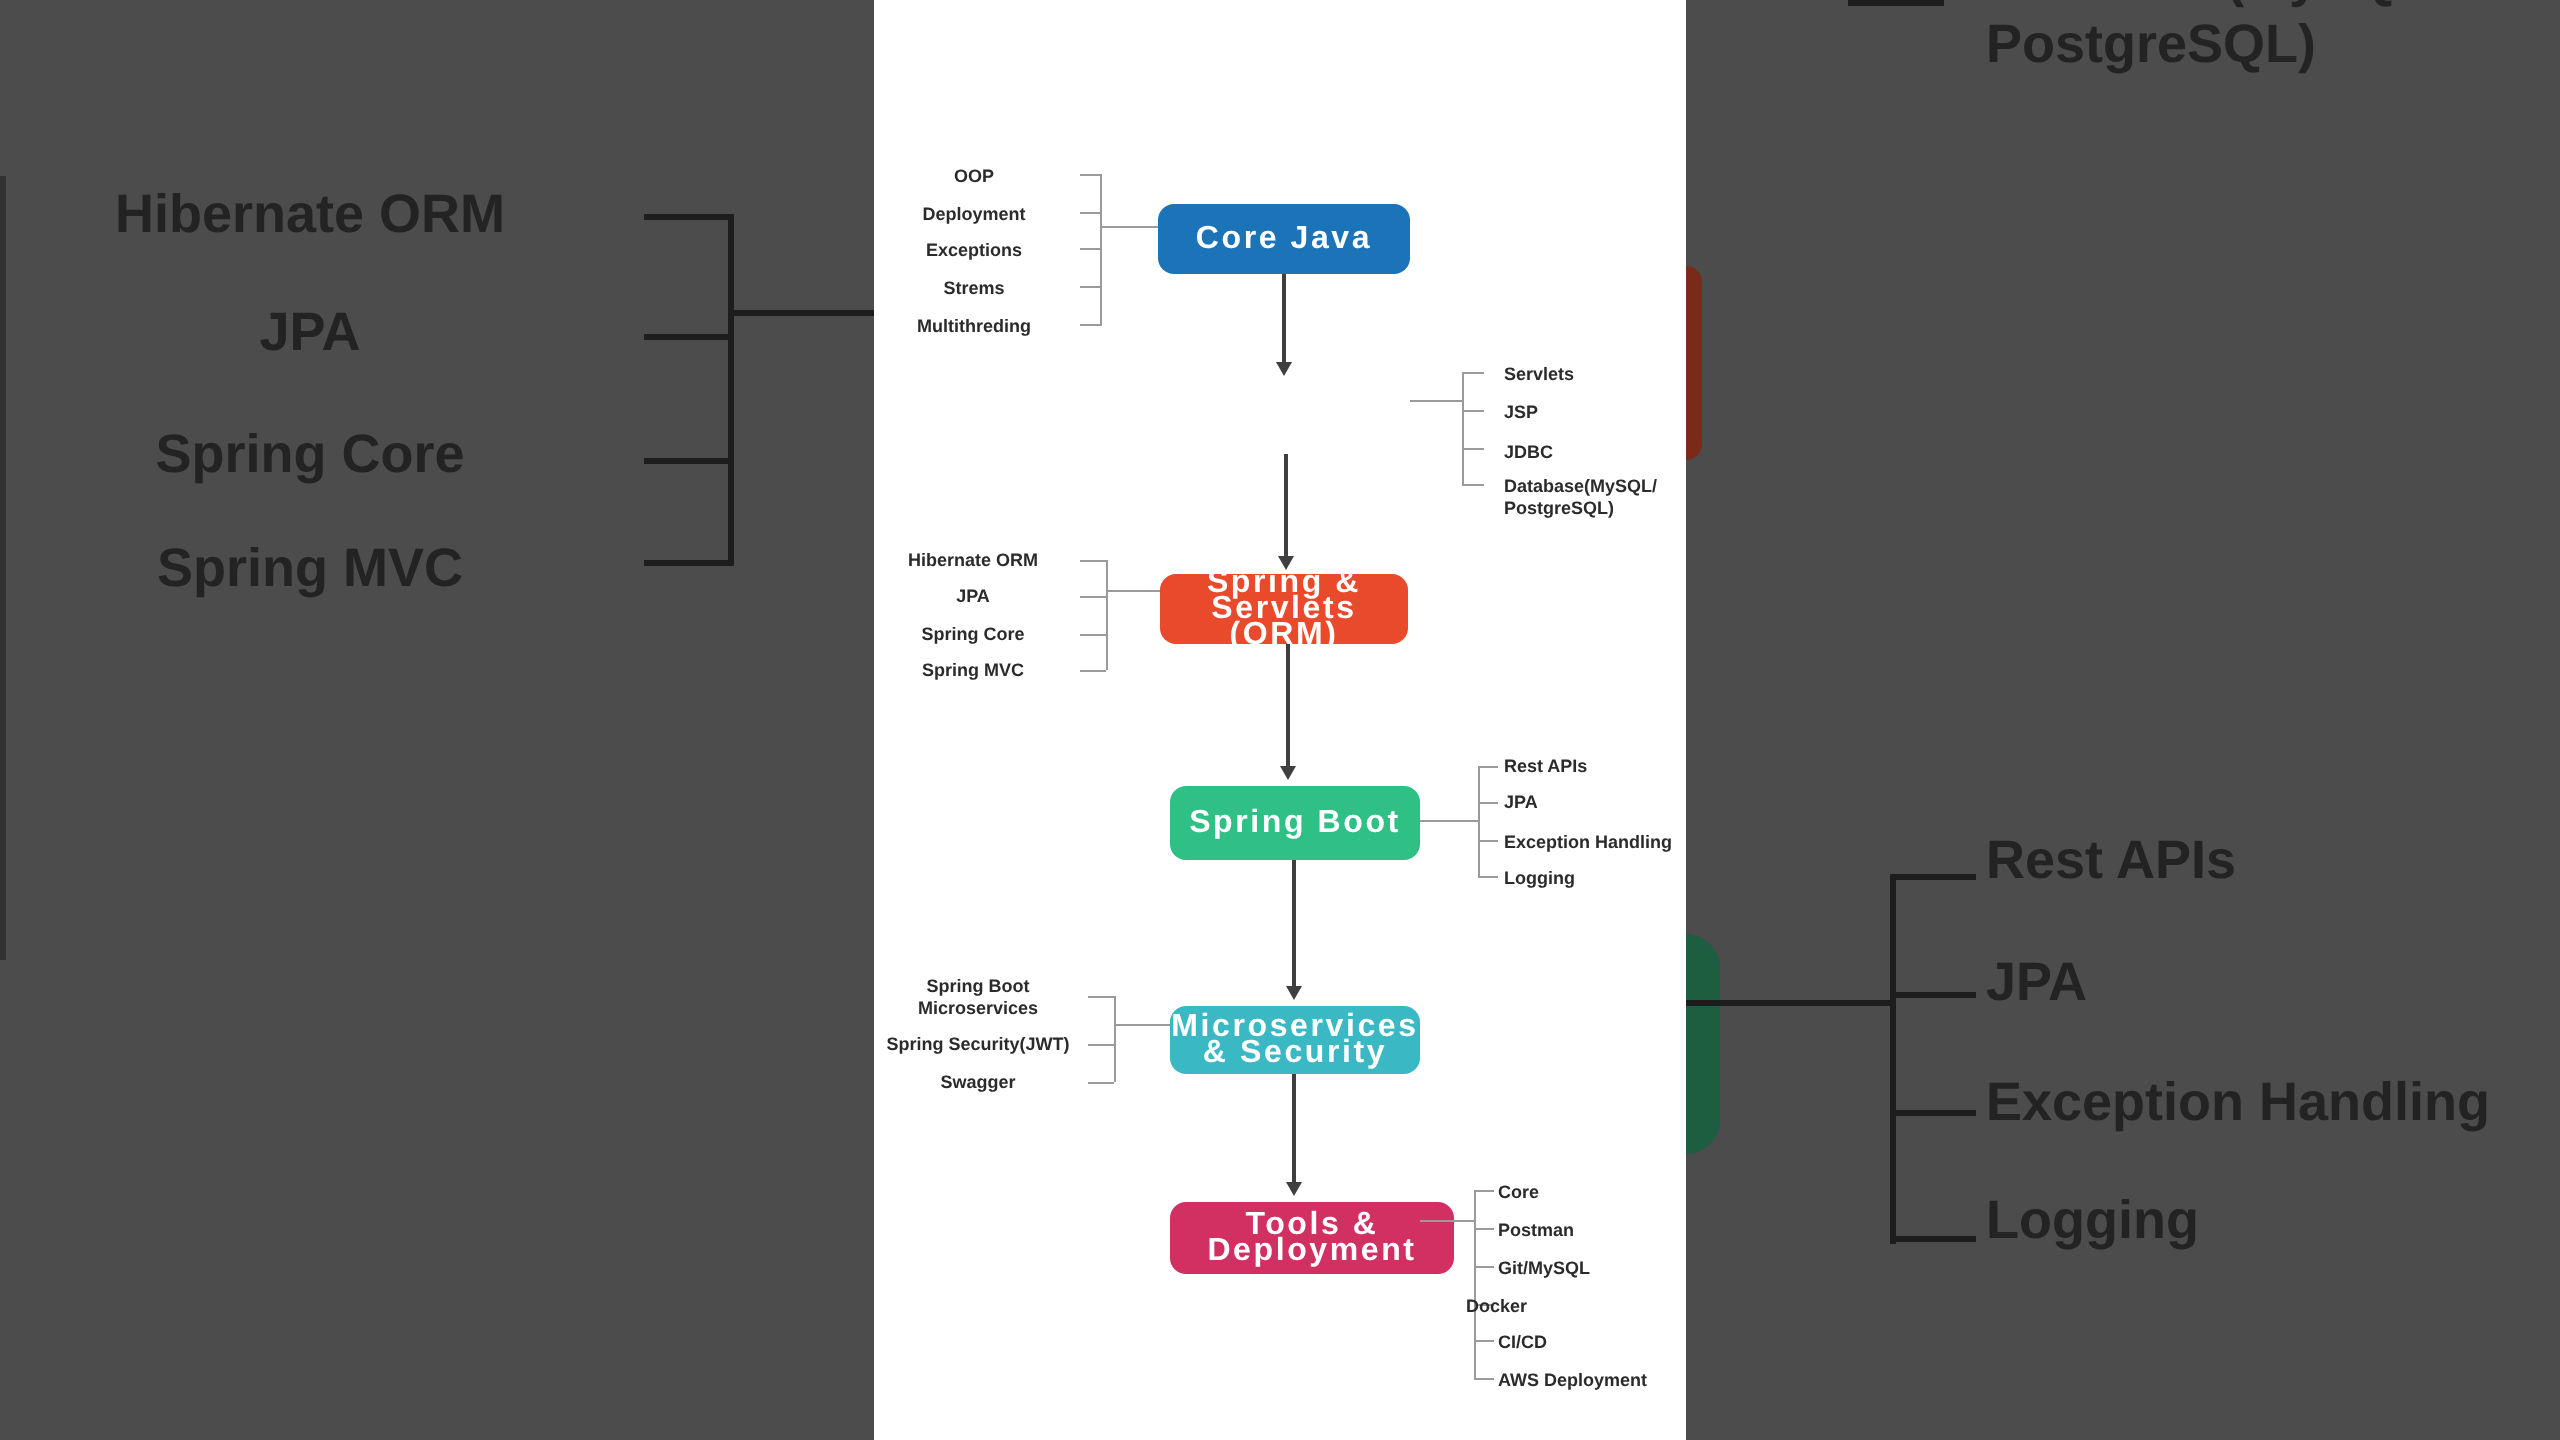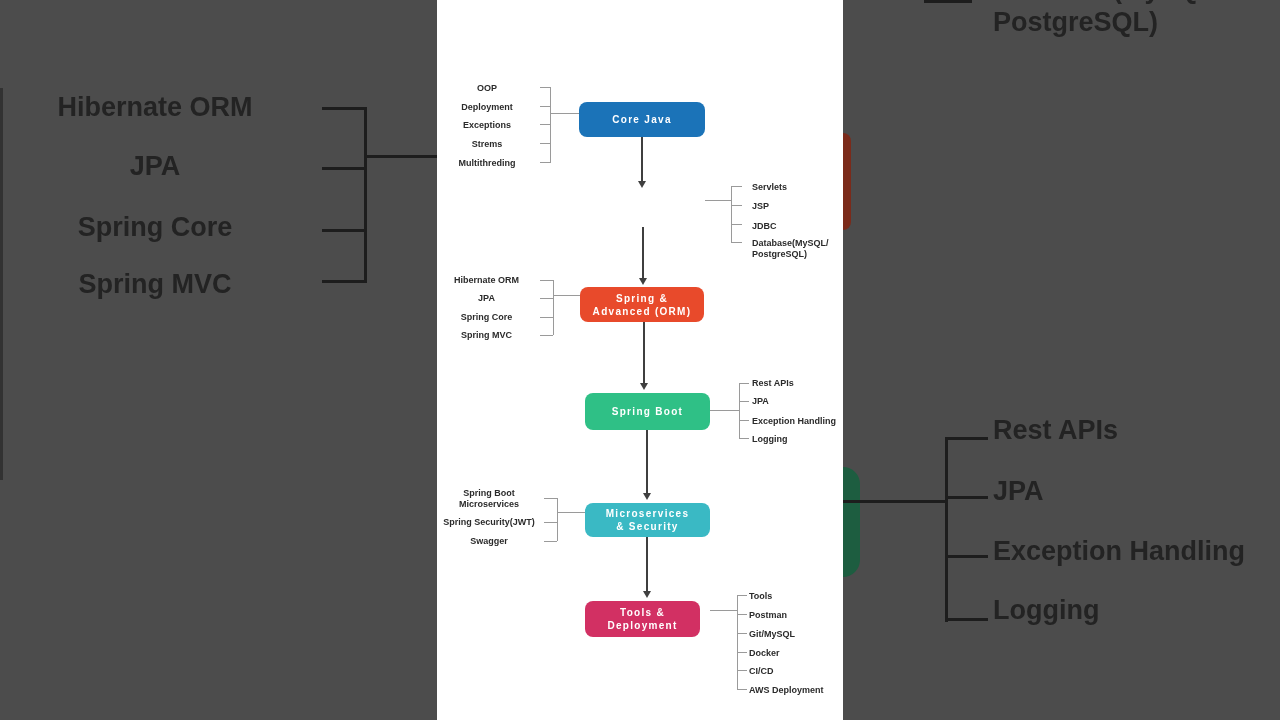--- a/index.html
+++ b/index.html
@@ -1,21 +1,21 @@
 <!DOCTYPE html>
 <html><head>
 <meta charset="utf-8">
 <style>
   html,body{margin:0;padding:0}
   body{width:1280px;height:720px;overflow:hidden;position:relative;
        font-family:"Liberation Sans",sans-serif;background:#4c4c4c}
   .abs{position:absolute}
   .card{left:437px;top:0;width:406px;height:720px}
   .title{width:100%;text-align:center;font-size:25px;font-weight:800;letter-spacing:2.5px}
-  .node{border-radius:8px;color:#fff;font-weight:700;font-size:10px;letter-spacing:1.3px;
+  .node{border-radius:8px;color:#fff;font-weight:700;font-size:16px;letter-spacing:1.3px;
         display:flex;flex-direction:column;align-items:center;justify-content:center;
         line-height:13px;text-align:center}
   .lbl{font-size:9px;font-weight:700;color:#2b2b2b;height:12px;line-height:12px;white-space:nowrap}
   .lbl2{font-size:9px;font-weight:700;color:#2b2b2b;line-height:11px;white-space:nowrap}
   .r{text-align:center}
   .line{background:#9a9a9a}
   .hline{height:1px}
   .vline{width:1px}
   .aline{width:2px;background:#3f3f3f}
   .ahead{width:0;height:0;border-left:4px solid transparent;border-right:4px solid transparent;
@@ -102,21 +102,21 @@
   <div class="abs lbl r" style="left:0;top:311px;width:99px">Spring Core</div>
   <div class="abs lbl r" style="left:0;top:329px;width:99px">Spring MVC</div>
   <div class="abs line hline" style="left:103px;top:280px;width:13px"></div>
   <div class="abs line hline" style="left:103px;top:298px;width:13px"></div>
   <div class="abs line hline" style="left:103px;top:317px;width:13px"></div>
   <div class="abs line hline" style="left:103px;top:335px;width:13px"></div>
   <div class="abs line vline" style="left:116px;top:280px;height:55px"></div>
   <div class="abs line hline" style="left:116px;top:295px;width:27px"></div>
   <div class="abs node" style="left: 143px; top: 287px; width: 124px; height: 35px; background-color: rgb(232, 74, 43);">
     <span>Spring &amp;</span>
-    <span>Advanced (ORM)</span>
+    <span>Servlets (ORM)</span>
   </div>
 
   <div class="abs aline" style="left:206px;top:322px;height:61px"></div>
   <div class="abs ahead" style="left:203px;top:383px"></div>
 
   <div class="abs node" style="left: 148px; top: 393px; width: 125px; height: 37px; background-color: rgb(47, 192, 134);">
       <span>Spring Boot</span>
     </div>
   <div class="abs line hline" style="left:273px;top:410px;width:29px"></div>
   <div class="abs line vline" style="left:302px;top:383px;height:56px"></div>
@@ -144,32 +144,32 @@
   <div class="abs line vline" style="left:120px;top:498px;height:43px"></div>
   <div class="abs line hline" style="left:120px;top:512px;width:28px"></div>
   <div class="abs node" style="left: 148px; top: 503px; width: 125px; height: 34px; background-color: rgb(58, 185, 196);">
     <span>Microservices</span>
     <span>&amp; Security</span>
   </div>
 
   <div class="abs aline" style="left:209px;top:537px;height:54px"></div>
   <div class="abs ahead" style="left:206px;top:591px"></div>
 
-  <div class="abs node" style="left: 148px; top: 601px; width: 115px; height: 36px; background-color: rgb(210, 48, 99);">
+  <div class="abs node" style="left: 148px; top: 601px; width: 142px; height: 36px; background-color: rgb(210, 48, 99);">
     <span>Tools &amp;</span>
     <span>Deployment</span>
   </div>
   <div class="abs line hline" style="left:273px;top:610px;width:27px"></div>
   <div class="abs line vline" style="left:300px;top:595px;height:95px"></div>
   <div class="abs line hline" style="left:300px;top:595px;width:10px"></div>
   <div class="abs line hline" style="left:300px;top:614px;width:10px"></div>
   <div class="abs line hline" style="left:300px;top:633px;width:10px"></div>
   <div class="abs line hline" style="left:300px;top:652px;width:10px"></div>
   <div class="abs line hline" style="left:300px;top:670px;width:10px"></div>
   <div class="abs line hline" style="left:300px;top:689px;width:10px"></div>
-  <div class="abs lbl" style="left:312px;top:590px">Tools</div>
+  <div class="abs lbl" style="left:312px;top:590px">Core</div>
   <div class="abs lbl" style="left:312px;top:609px">Postman</div>
   <div class="abs lbl" style="left:312px;top:628px">Git/MySQL</div>
-  <div class="abs lbl" style="left:312px;top:647px">Docker</div>
+  <div class="abs lbl" style="left:296px;top:647px">Docker</div>
   <div class="abs lbl" style="left:312px;top:665px">CI/CD</div>
   <div class="abs lbl" style="left:312px;top:684px">AWS Deployment</div>
 
 </div>
 
 </body></html>

